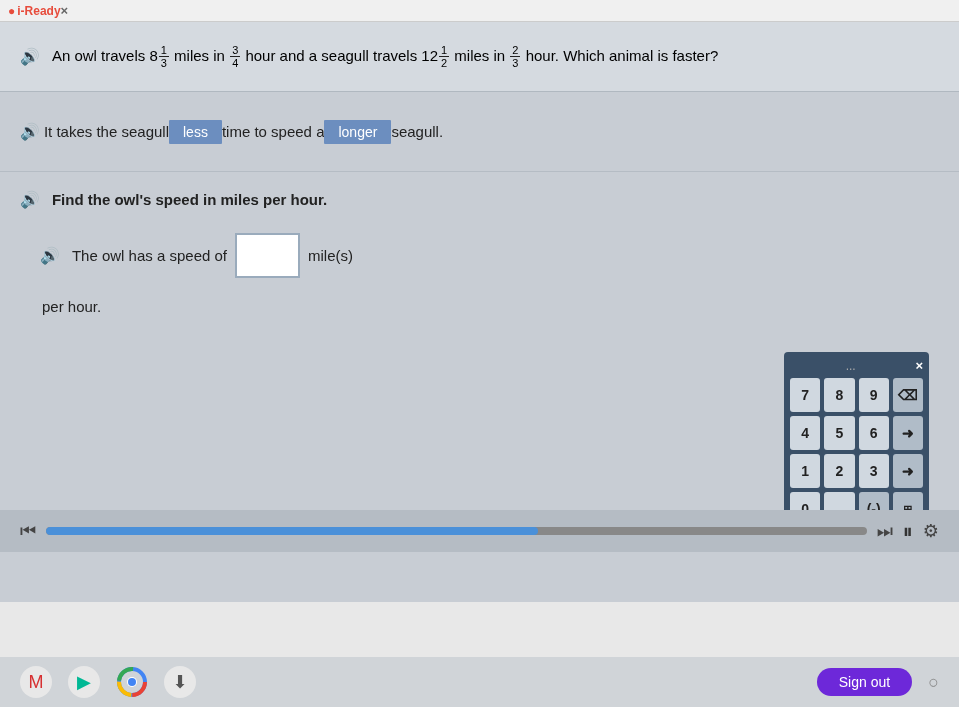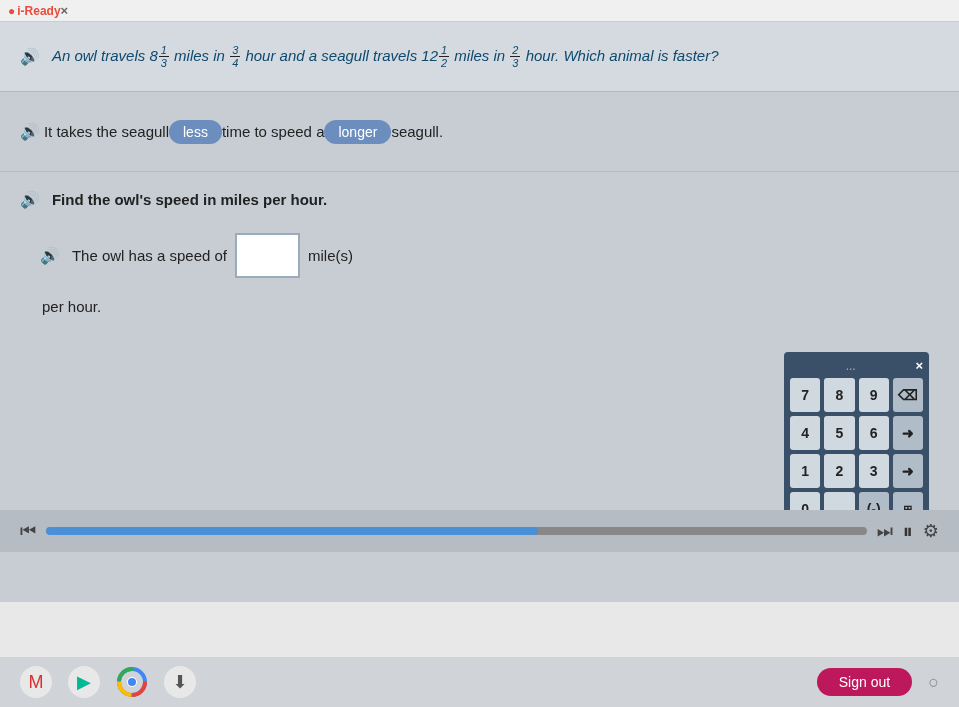--- a/index.html
+++ b/index.html
@@ -65,23 +65,22 @@
       gap: 8px;
     }
     .speaker-icon {
       font-size: 16px;
       color: #555;
       margin-right: 4px;
       flex-shrink: 0;
     }
     .question-text {
       font-size: 15px;
-      color: #0c4a6e;
+      color: #000000;
       line-height: 1.5;
-      font-style: italic;
     }
     .fraction {
       display: inline-flex;
       flex-direction: column;
       align-items: center;
       font-size: 11px;
       line-height: 1.1;
       vertical-align: middle;
       margin: 0 1px;
     }
@@ -104,21 +103,21 @@
       display: flex;
       align-items: center;
       gap: 0;
       flex-wrap: wrap;
     }
     .highlight-btn {
       background: #6c8ebf;
       color: white;
       border: none;
       padding: 4px 14px;
-      border-radius: 12px;
+      border-radius: 1px;
       font-size: 14px;
       cursor: pointer;
     }
 
     
     .find-section {
       padding: 18px 20px 10px 20px;
       background: #c8cdd4;
     }
     .find-title {
@@ -285,21 +284,21 @@
       justify-content: center;
       cursor: pointer;
       font-size: 18px;
     }
     .taskbar-icon.mail { background: #e8e8e8; color: #d63031; }
     .taskbar-icon.play { background: #e8e8e8; color: #00b894; }
     .taskbar-icon.chrome { background: transparent; }
     .taskbar-icon.dl { background: #e8e8e8; color: #555; }
     .sign-out-btn {
       margin-left: auto;
-      background: #be185d;
+      background: #6d28d9;
       color: white;
       border: none;
       border-radius: 20px;
       padding: 6px 22px;
       font-size: 14px;
       cursor: pointer;
     }
     .taskbar-dot {
       color: #888;
       font-size: 18px;

